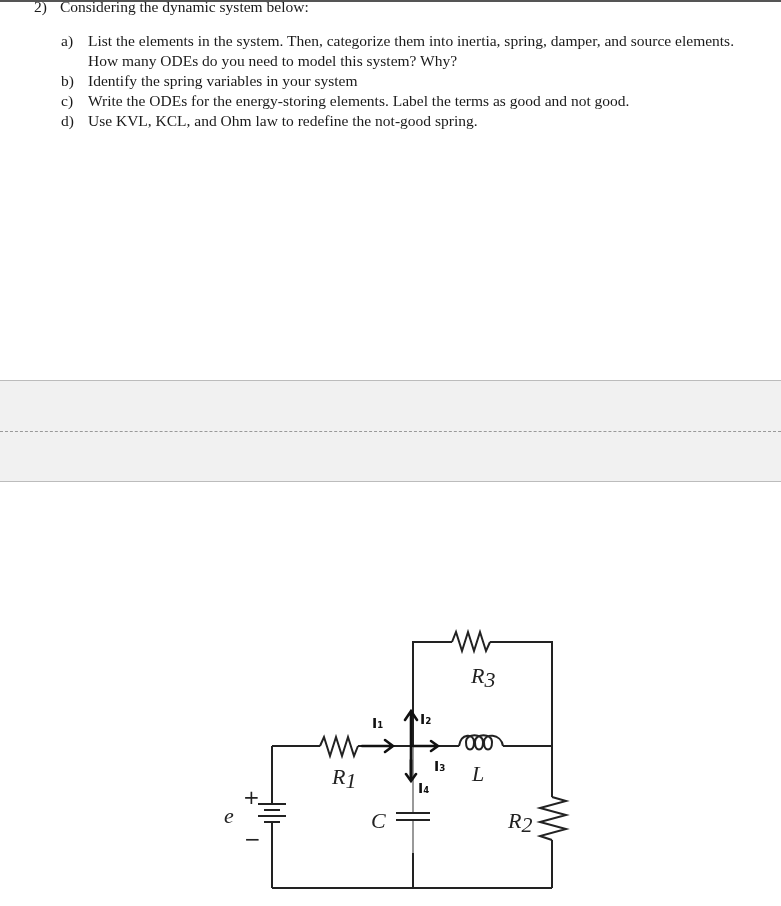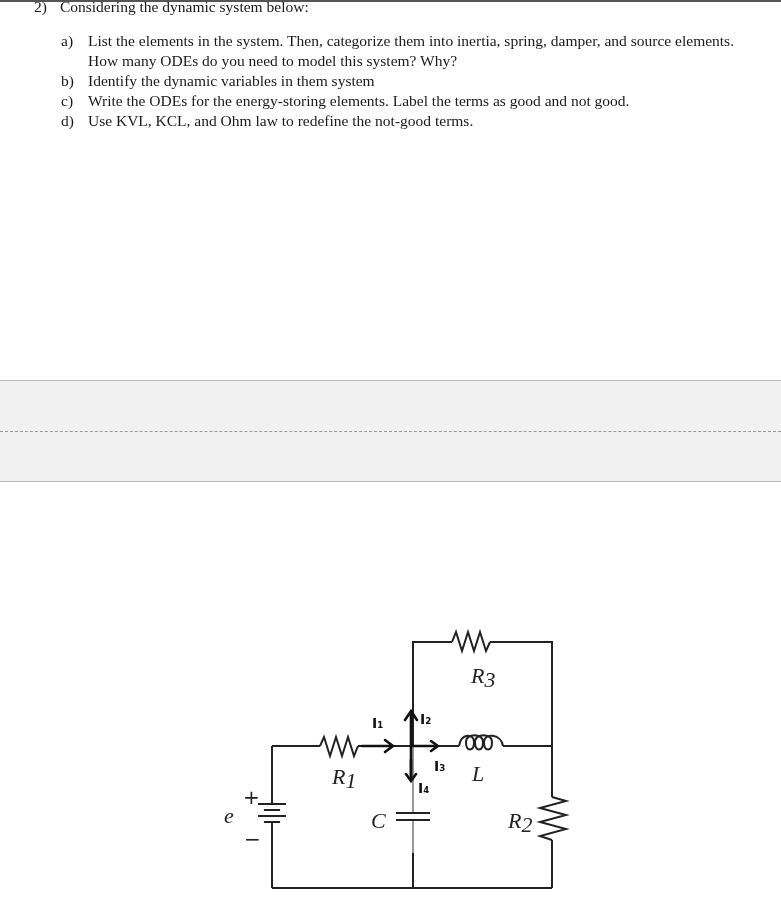--- a/index.html
+++ b/index.html
@@ -40,29 +40,29 @@
     <span class="num">2)</span>
     <span>Considering the dynamic system below:</span>
   </div>
   <div class="items">
     <div class="item">
       <span class="label">a)</span>
       <span class="text">List the elements in the system. Then, categorize them into inertia, spring, damper, and source elements. How many ODEs do you need to model this system? Why?</span>
     </div>
     <div class="item">
       <span class="label">b)</span>
-      <span class="text">Identify the dynamic variables in them system</span>
+      <span class="text">Identify the spring variables in your system</span>
     </div>
     <div class="item">
       <span class="label">c)</span>
       <span class="text">Write the ODEs for the energy-storing elements. Label the terms as good and not good.</span>
     </div>
     <div class="item">
       <span class="label">d)</span>
-      <span class="text">Use KVL, KCL, and Ohm law to redefine the not-good terms.</span>
+      <span class="text">Use KVL, KCL, and Ohm law to redefine the not-good spring.</span>
     </div>
   </div>
 </div>
 
 <div class="gap-band">
   <div class="dash"></div>
 </div>
 
 <svg class="circuit" width="781" height="906" viewBox="0 0 781 906">
   <g stroke="#222" stroke-width="2" fill="none" stroke-linejoin="miter">

